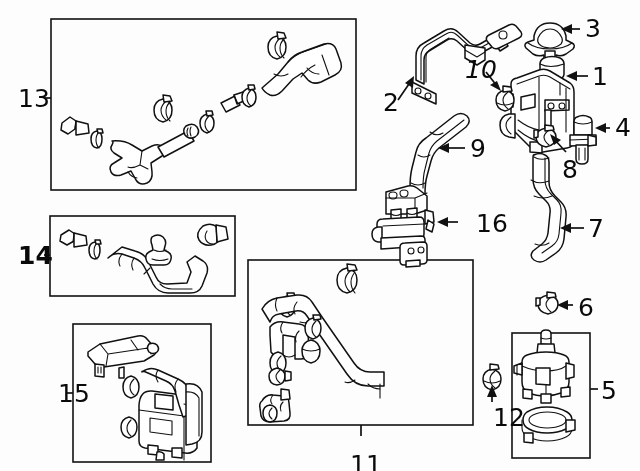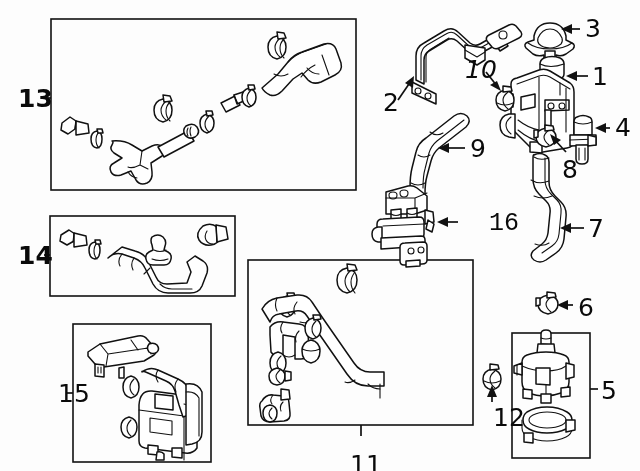--- a/index.html
+++ b/index.html
@@ -443,30 +443,30 @@
       <polygon class="arrowhead" points="437,222 448,217 448,227"></polygon>
     </g>
 
     <g>
       <line class="leader" x1="492" y1="402" x2="492" y2="392"></line>
       <polygon class="arrowhead" points="492,385 487,397 497,397"></polygon>
     </g>
 
   </svg>
 
-  <div class="callout-num" style="left:18px;  top:86px;font-weight:bold;">13</div>
+  <div class="callout-num" style="left:18px;  top:86px;">13</div>
   <div class="callout-num" style="left:18px;  top:243px;font-weight:bold;">14</div>
   <div class="callout-num" style="left:58px;  top:381px;">15</div>
   <div class="callout-num" style="left:350px; top:452px;">11</div>
   <div class="callout-num" style="left:601px; top:378px;">5</div>
   <div class="callout-num" style="left:592px; top:64px;">1</div>
   <div class="callout-num" style="left:383px; top:90px;">2</div>
   <div class="callout-num" style="left:585px; top:16px;">3</div>
   <div class="callout-num" style="left:615px; top:115px;">4</div>
   <div class="callout-num" style="left:578px; top:295px;">6</div>
   <div class="callout-num" style="left:588px; top:216px;">7</div>
   <div class="callout-num" style="left:562px; top:157px;">8</div>
   <div class="callout-num" style="left:470px; top:136px;">9</div>
   <div class="callout-num" style="left:465px; top:57px;font-style:italic;">10</div>
   <div class="callout-num" style="left:485px; top:405px;margin-left:8px;">12</div>
-  <div class="callout-num" style="left:489px; top:211px;font-family:Liberation Mono, monospace;">16</div>
+  <div class="callout-num" style="left:476px; top:211px;">16</div>
 
 </div>
 
 </body></html>

